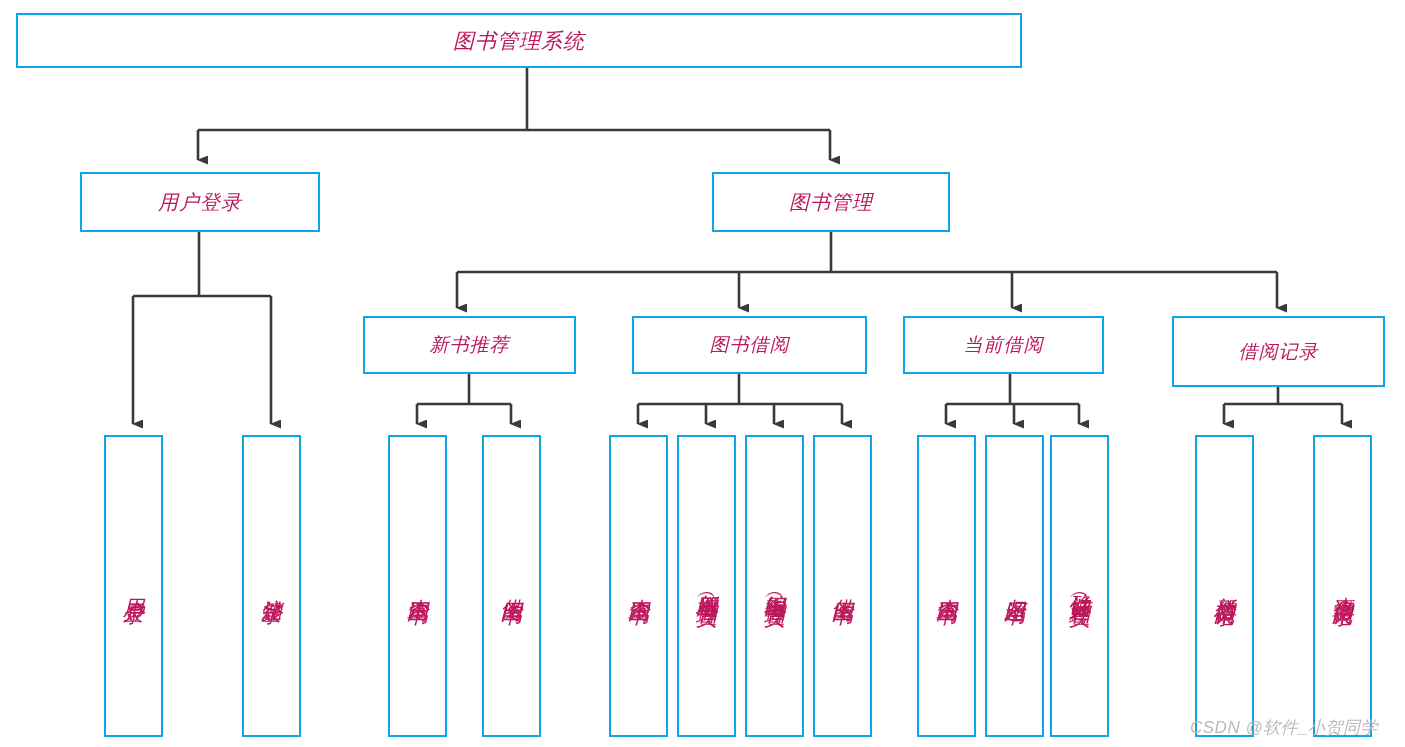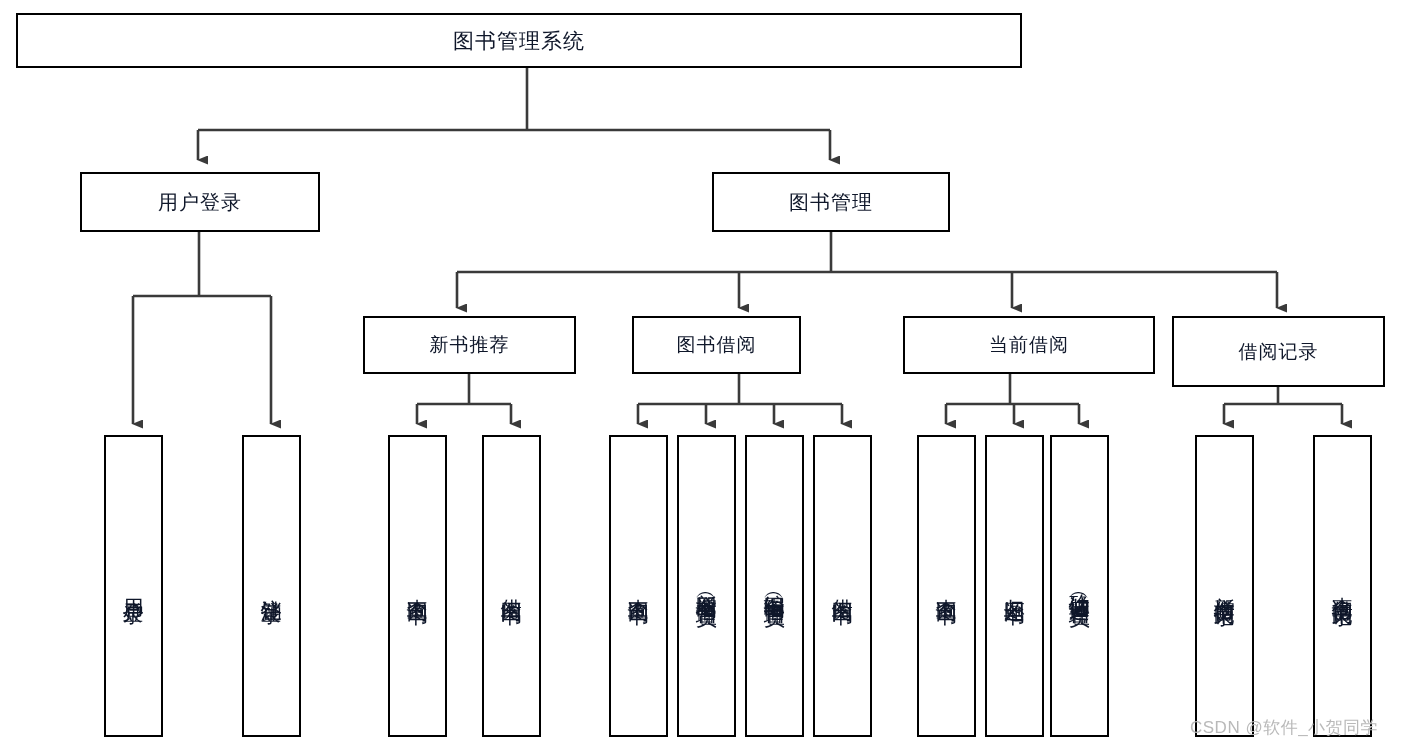--- a/index.html
+++ b/index.html
@@ -22,25 +22,26 @@
     left: 0;
     top: 0;
     width: 1405px;
     height: 747px;
     pointer-events: none;
   }
   .node {
     position: absolute;
     box-sizing: border-box;
     background: #ffffff;
-    border: 2px solid #000000;
+    border: 2px solid #0ea5e9;
     display: flex;
     align-items: center;
     justify-content: center;
-    color: #0f172a;
+    color: #be185d;
+    font-style: italic;
   }
   .node-root {
     font-size: 21px;
     letter-spacing: 1px;
   }
   .node-l1 {
     font-size: 20px;
     letter-spacing: 1px;
   }
   .node-l2 {
@@ -57,20 +58,21 @@
     letter-spacing: 2px;
     white-space: nowrap;
     display: block;
   }
   .watermark {
     position: absolute;
     font-size: 17px;
     color: #b9b9b9;
     white-space: nowrap;
     letter-spacing: 0.5px;
+    font-style: italic;
   }
 </style>
 </head>
 <body>
 
 <div id="diagram-canvas">
 
   <svg id="connector-layer" viewBox="0 0 1405 747" width="1405" height="747">
     <defs>
       <marker id="arrowhead" markerWidth="9" markerHeight="11" refX="4.5" refY="10" orient="auto" markerUnits="userSpaceOnUse">
@@ -128,24 +130,24 @@
   <div class="node node-l1" style="left:80px; top:172px; width:240px; height:60px;">
     <span>用户登录</span>
   </div>
   <div class="node node-l1" style="left:712px; top:172px; width:238px; height:60px;text-align:right;">
     <span>图书管理</span>
   </div>
 
   <div class="node node-l2" style="left:363px; top:316px; width:213px; height:58px;">
     <span>新书推荐</span>
   </div>
-  <div class="node node-l2" style="left:632px; top:316px; width:169px; height:58px;">
+  <div class="node node-l2" style="left:632px; top:316px; width:235px; height:58px;">
     <span>图书借阅</span>
   </div>
-  <div class="node node-l2" style="left:903px; top:316px; width:252px; height:58px;">
+  <div class="node node-l2" style="left:903px; top:316px; width:201px; height:58px;">
     <span>当前借阅</span>
   </div>
   <div class="node node-l2" style="left:1172px; top:316px; width:213px; height:71px;">
     <span>借阅记录</span>
   </div>
 
   <div class="node node-leaf" style="left:104px; top:435px; width:59px; height:302px;">
     <span class="leaf-text">用户登录</span>
   </div>
   <div class="node node-leaf" style="left:242px; top:435px; width:59px; height:302px;">

